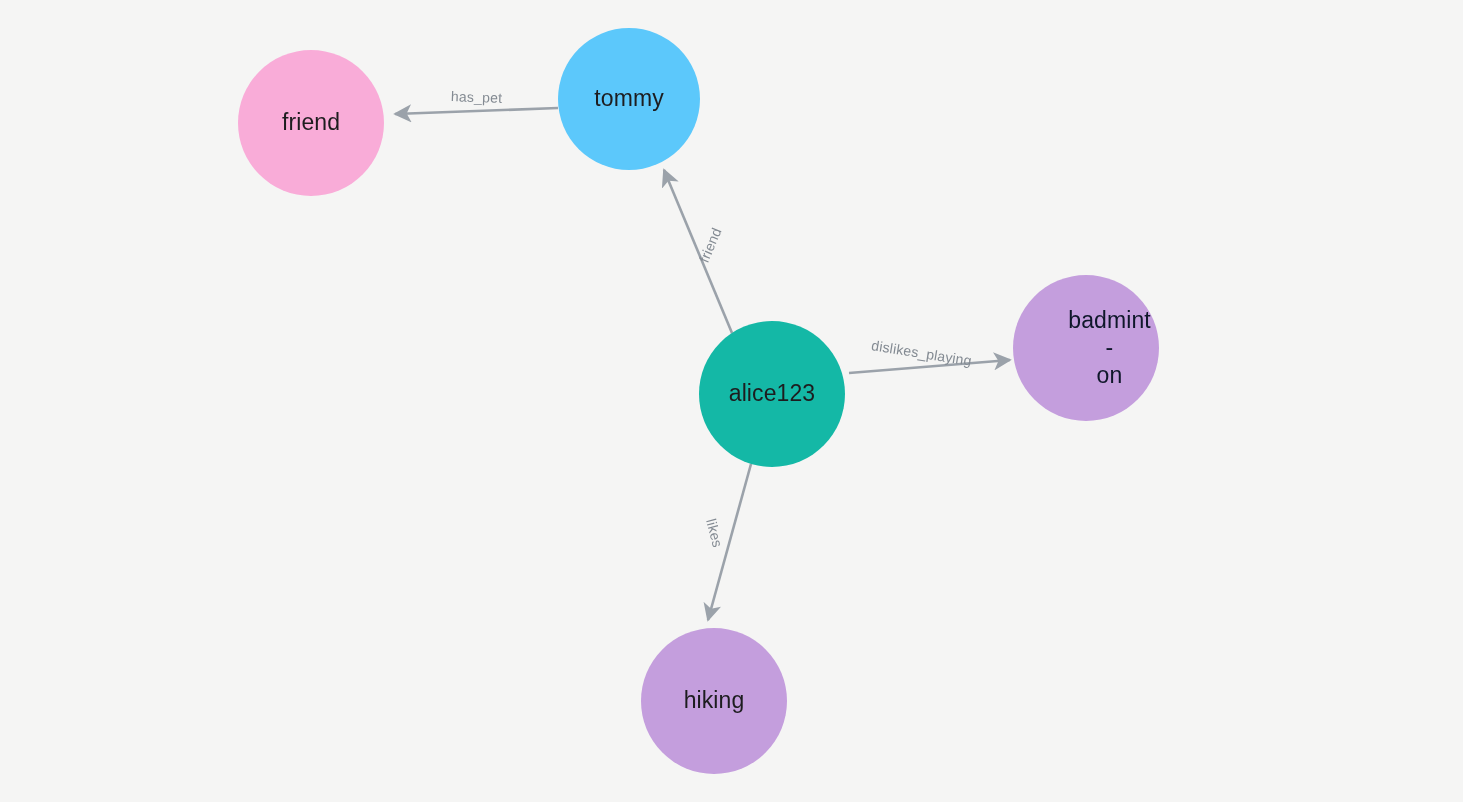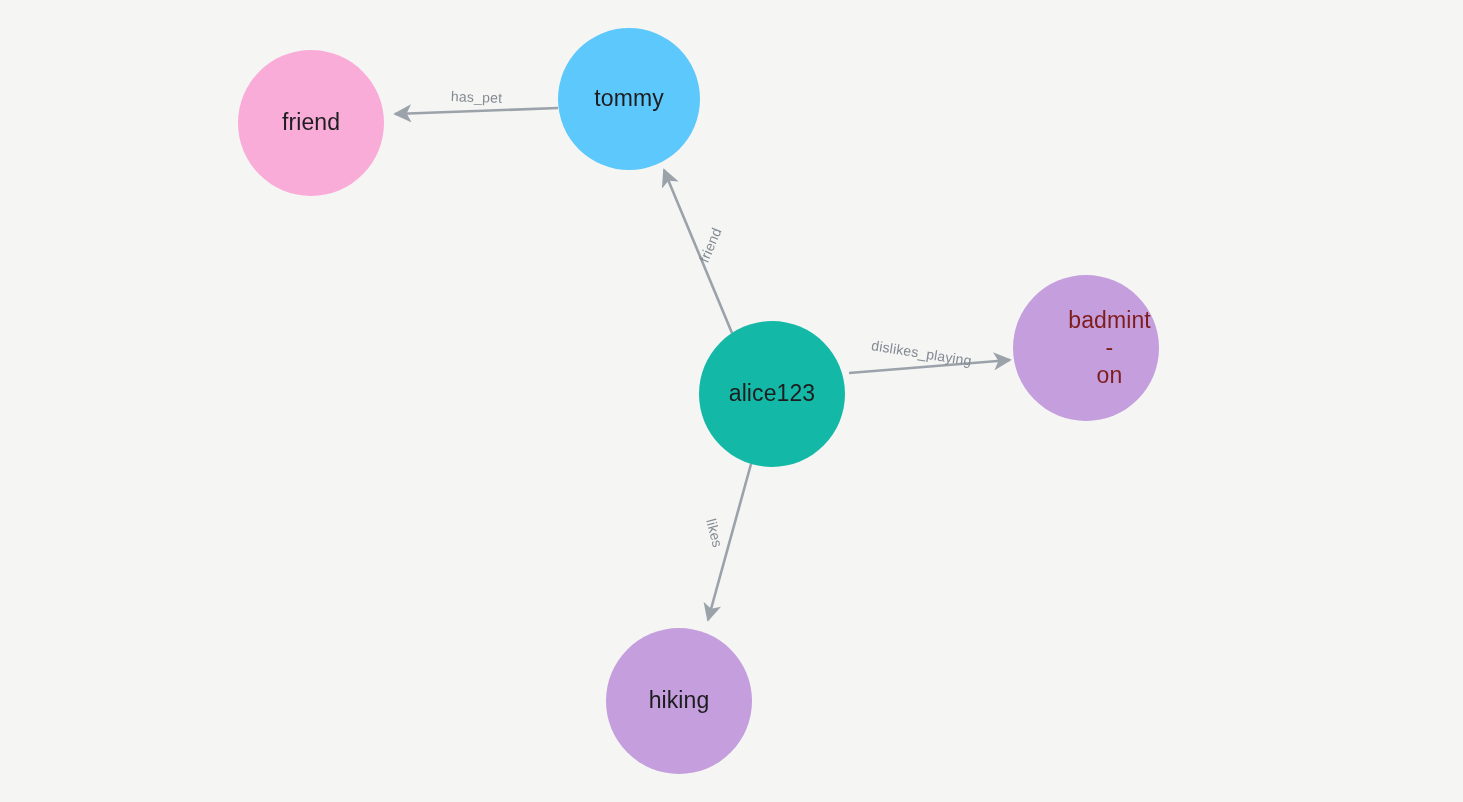--- a/index.html
+++ b/index.html
@@ -84,23 +84,23 @@
       <div class="graph-node" style="left: 238px; top: 50px; width: 146px; height: 146px; background: rgb(249, 172, 216);">
         <span class="node-label" style="color: rgb(29, 29, 31);">friend</span>
       </div>
       <div class="graph-node" style="left: 558px; top: 28px; width: 142px; height: 142px; background: rgb(92, 200, 251);">
         <span class="node-label" style="color: rgb(29, 29, 31);">tommy</span>
       </div>
       <div class="graph-node" style="left: 699px; top: 321px; width: 146px; height: 146px; background: #14b8a6;">
         <span class="node-label" style="color: rgb(29, 29, 31);">alice123</span>
       </div>
       <div class="graph-node" style="left: 1013px; top: 275px; width: 146px; height: 146px; background: rgb(196, 158, 221);">
-        <span class="node-label" style="color: #7f1d1d; margin-left: 47px;">badmint-<br>on</span>
+        <span class="node-label" style="color: #0f172a; margin-left: 47px;">badmint-<br>on</span>
       </div>
-      <div class="graph-node" style="left: 606px; top: 628px; width: 146px; height: 146px; background: rgb(196, 158, 221);">
+      <div class="graph-node" style="left: 641px; top: 628px; width: 146px; height: 146px; background: rgb(196, 158, 221);">
         <span class="node-label" style="color: rgb(29, 29, 31);">hiking</span>
       </div>
     </div>
   <div id="edge-label-layer">
       <div class="edge-label" style="color: rgb(131, 138, 146); left: 450.5px; top: 89px; transform: rotate(2deg);">has_pet</div>
       <div class="edge-label" style="color: rgb(131, 138, 146); left: 692px; top: 237px; transform: rotate(-67deg);">friend</div>
       <div class="edge-label" style="color: rgb(131, 138, 146); left: 870.5px; top: 345px; transform: rotate(9deg);">dislikes_playing</div>
       <div class="edge-label" style="color: rgb(131, 138, 146); left: 699.5px; top: 525px; transform: rotate(75deg);">likes</div>
     </div>
 

